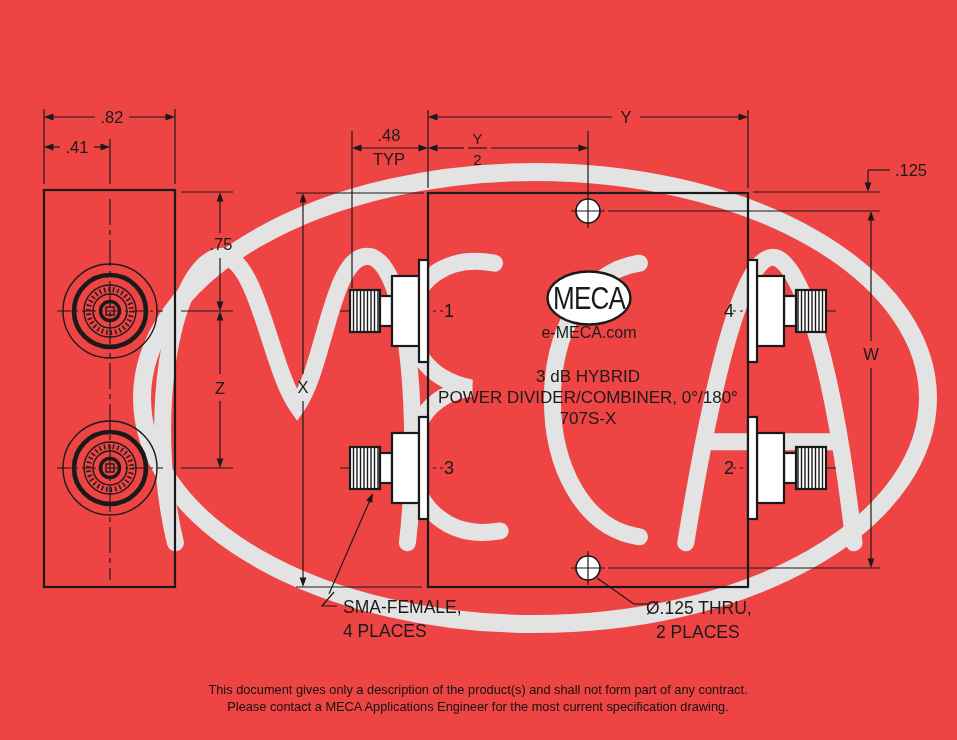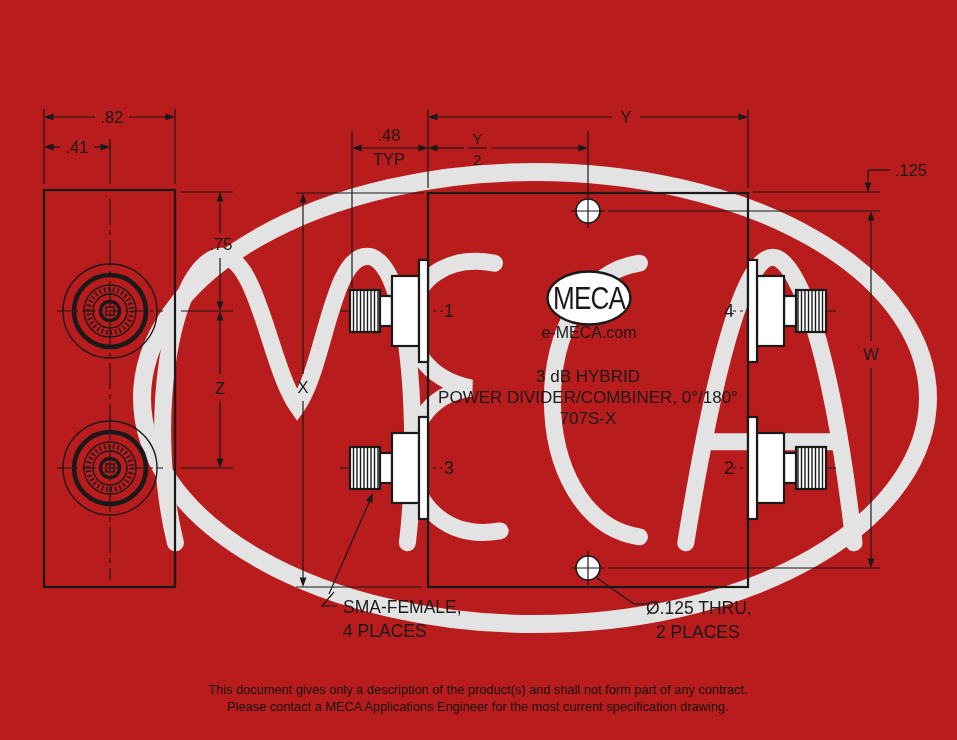--- a/index.html
+++ b/index.html
@@ -1,17 +1,17 @@
 <!DOCTYPE html>
 <html style="--line: #1a1a1a; --wm: #e3e3e3;"><head>
 <meta charset="utf-8">
 <style>
   :root{ --line:#1a1a1a; --wm:#e3e3e3; }
   html,body{margin:0;padding:0;background:#fff;}
-  .stage{position:relative;width:957px;height:740px;background:#b91c1c;overflow:hidden;
+  .stage{position:relative;width:957px;height:740px;background:#ef4444;overflow:hidden;
          font-family:"Liberation Sans",sans-serif;}
   svg{position:absolute;left:0;top:0;}
   
   .ol  {stroke:var(--line);stroke-width:2.2;fill:none;}
   .olf {stroke:var(--line);stroke-width:2.2;fill:#fff;}
   .thin{stroke:var(--line);stroke-width:1.4;fill:none;}
   .dim {stroke:var(--line);stroke-width:1.2;fill:none;}
   .cl  {stroke:var(--line);stroke-width:1.2;fill:none;stroke-dasharray:14 4 3 4;}
   .clv {stroke:var(--line);stroke-width:1.2;fill:none;stroke-dasharray:26 5 5 5;}
   .ah  {fill:var(--line);stroke:none;}

